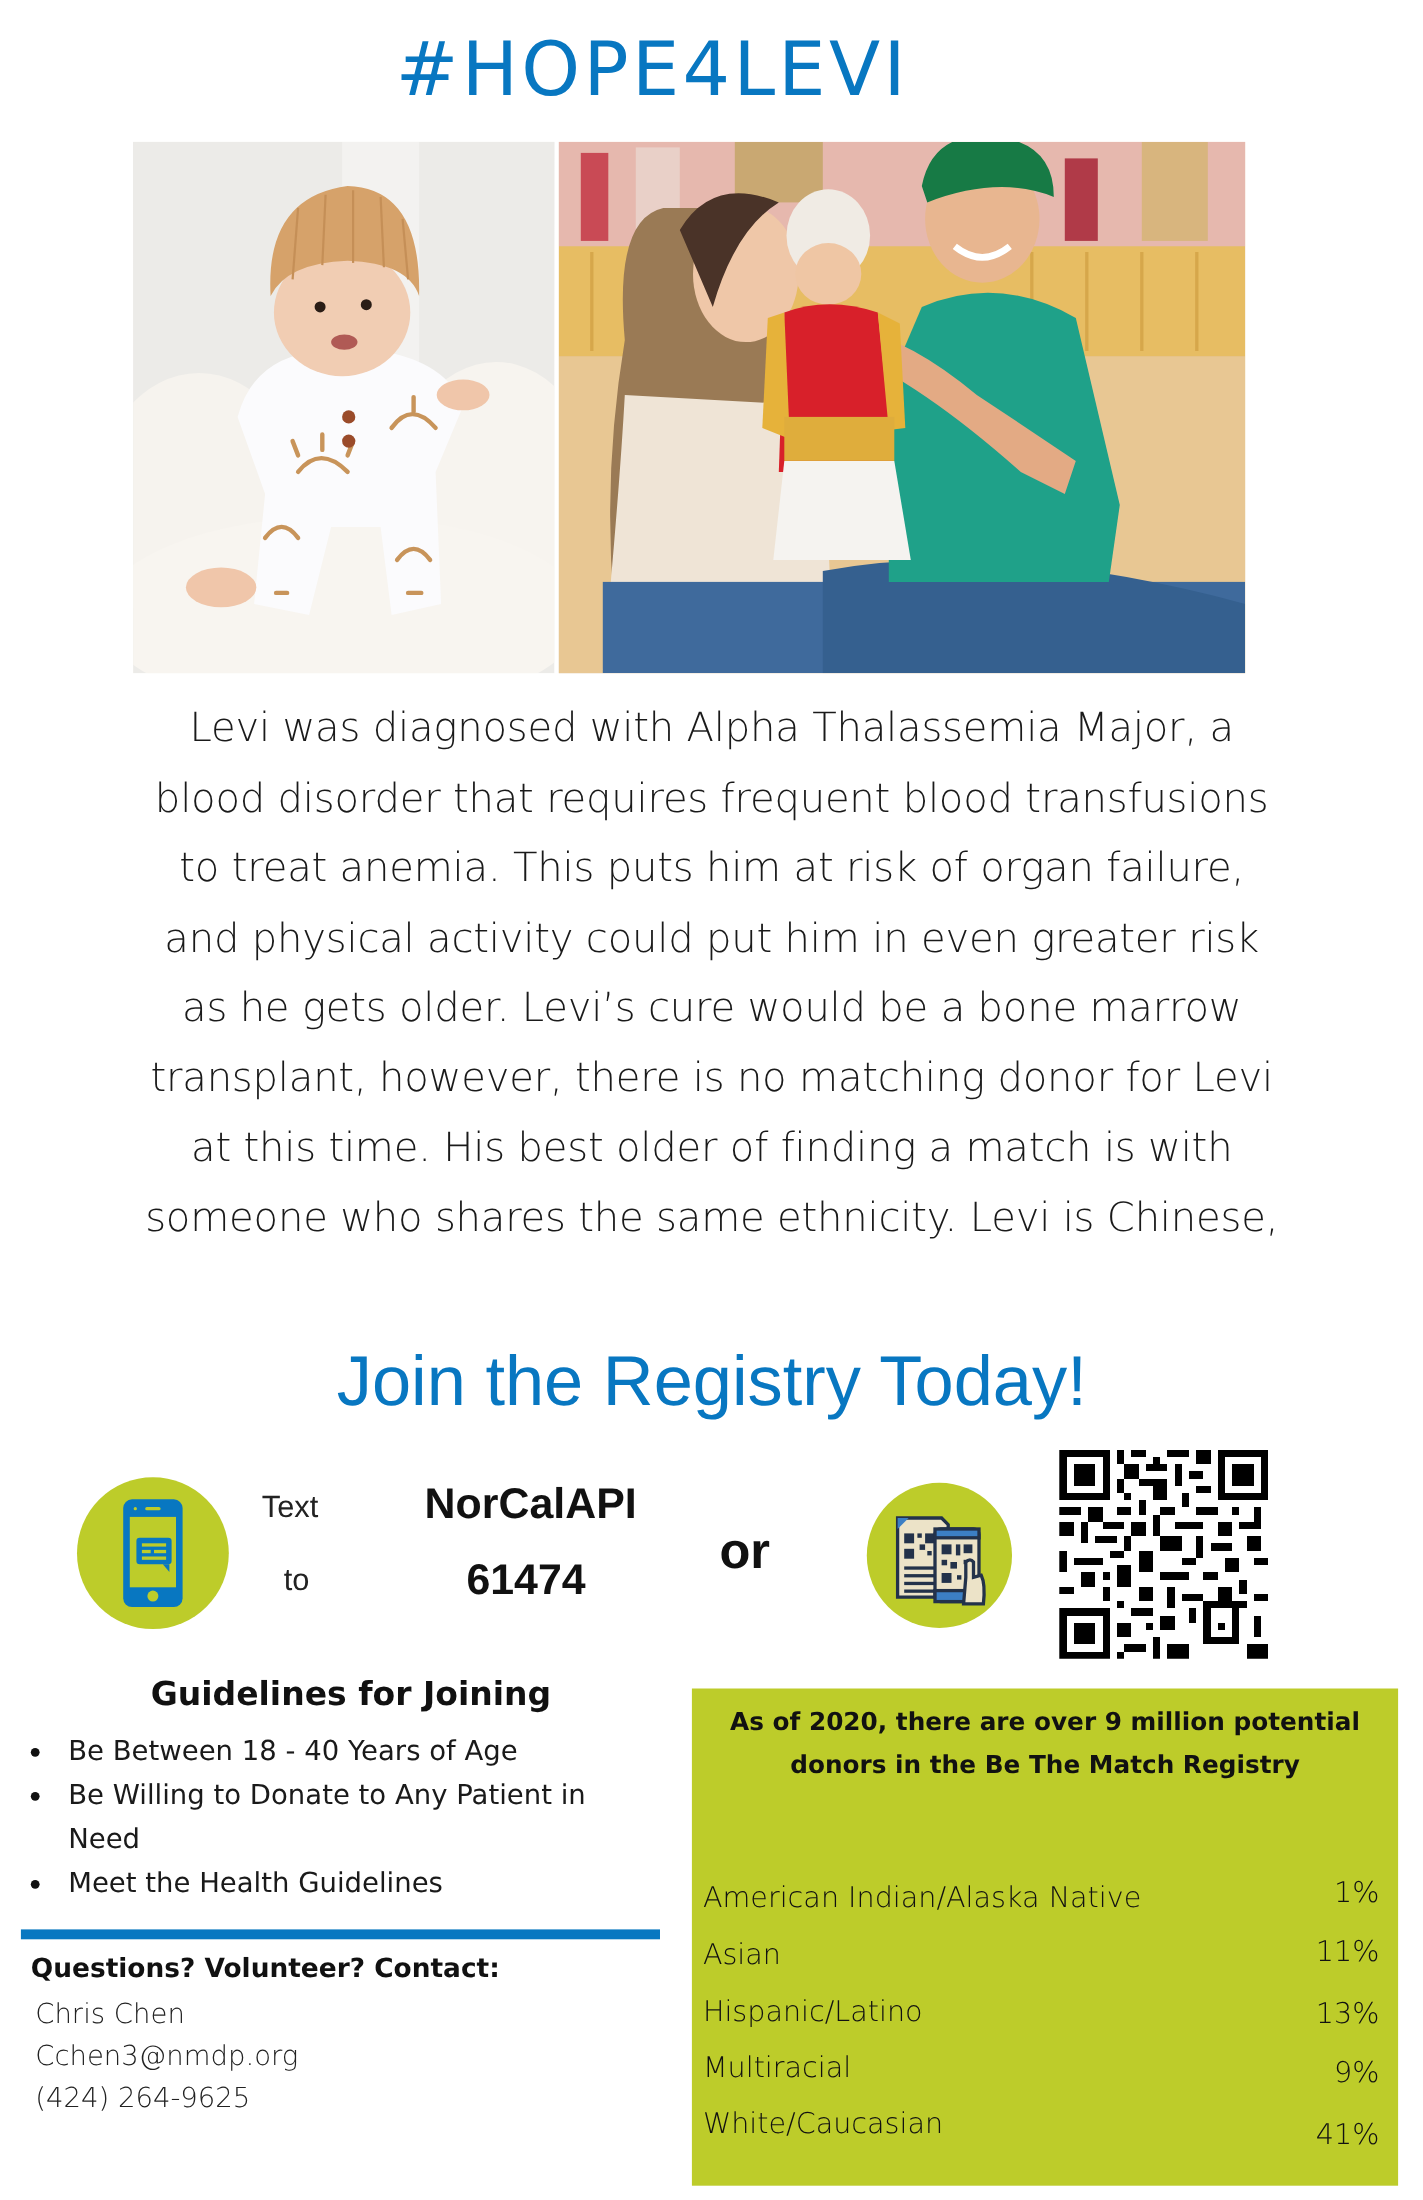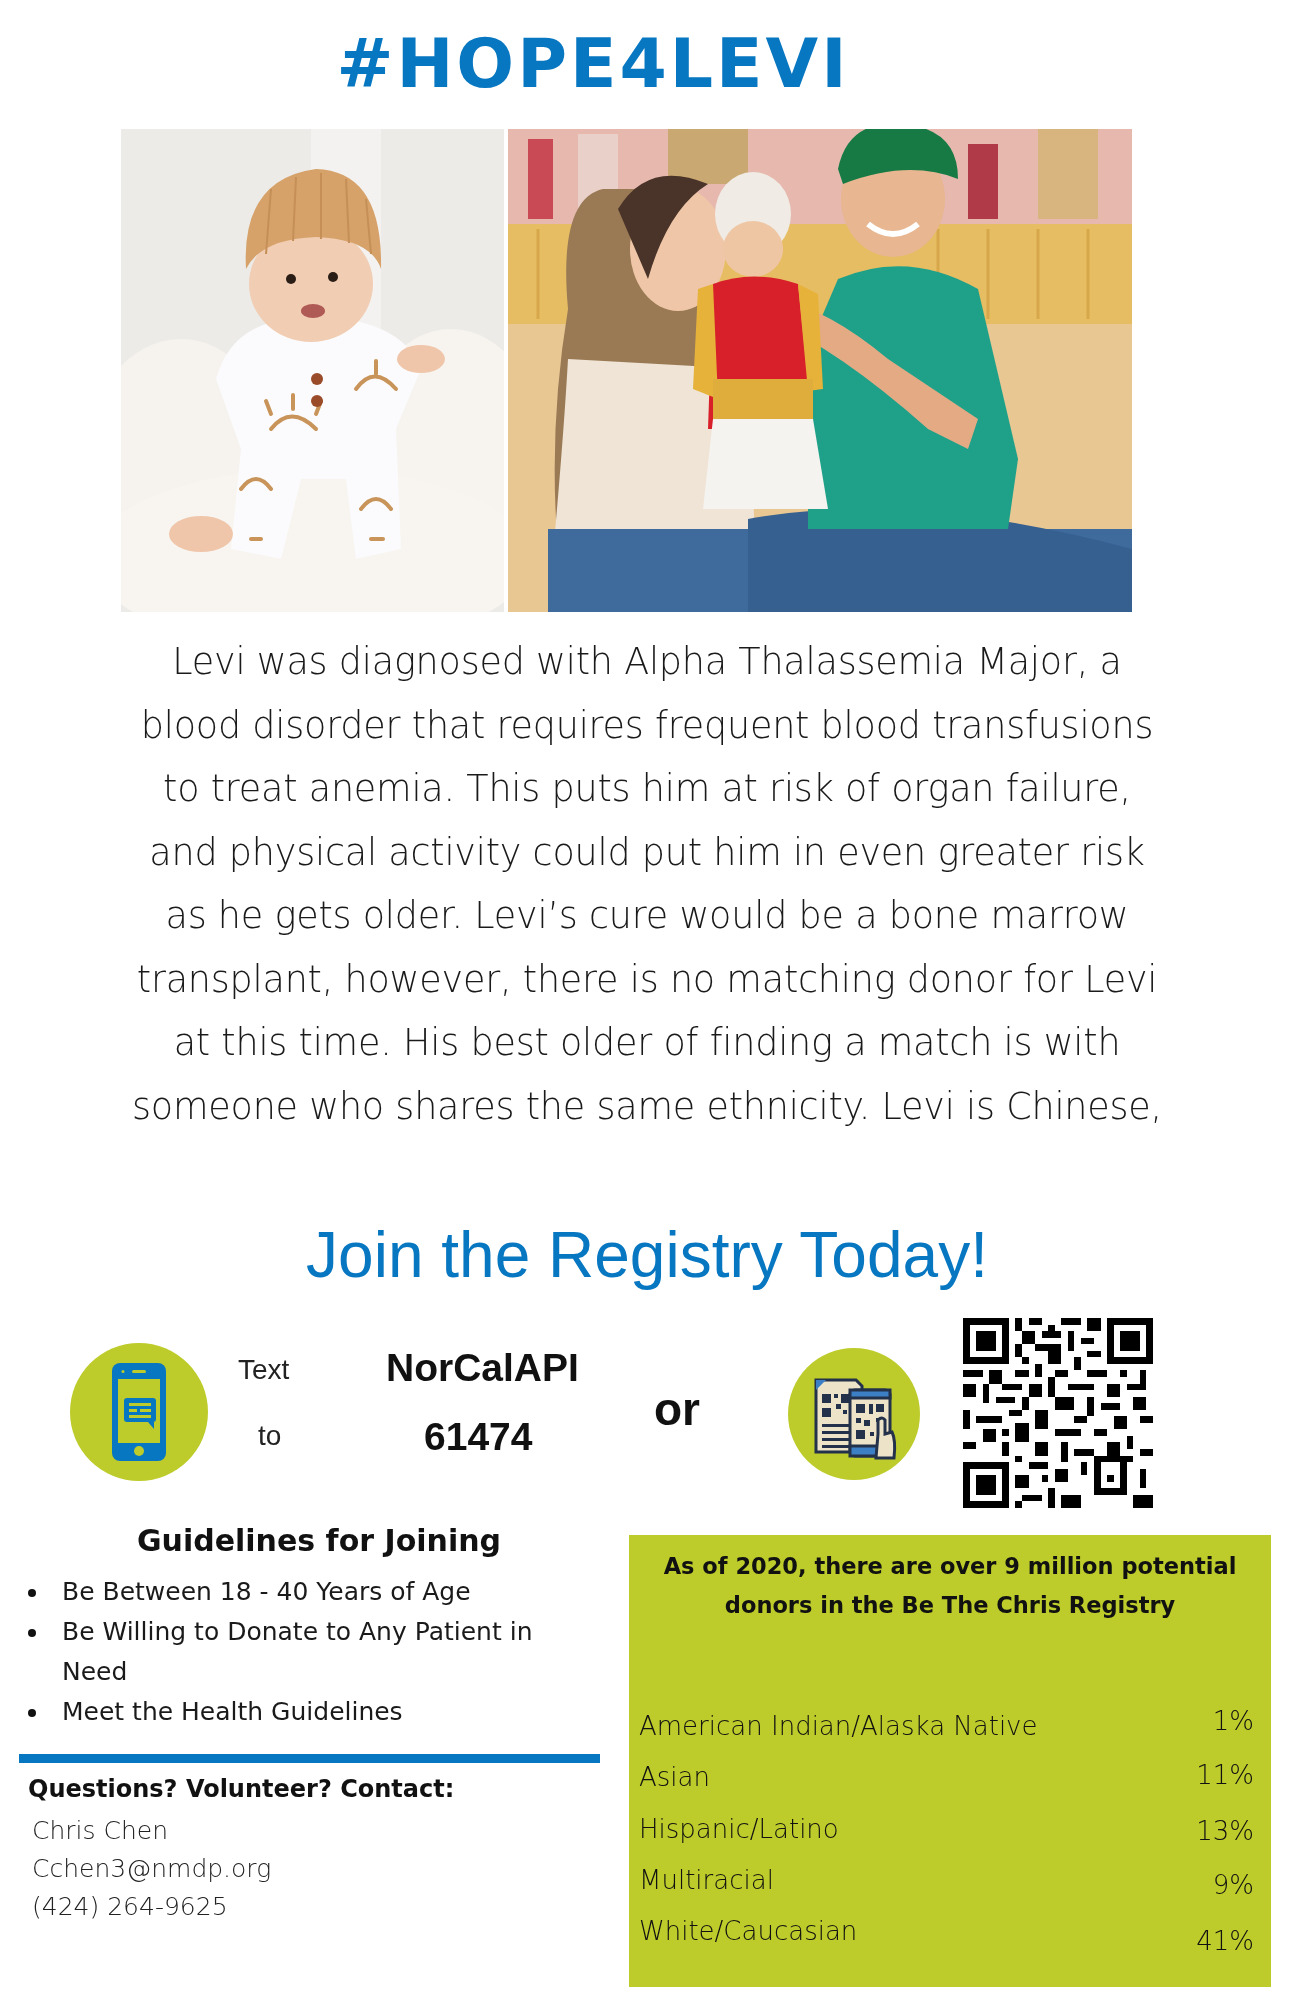--- a/index.html
+++ b/index.html
@@ -4,21 +4,21 @@
   <style>
     * { box-sizing: border-box; margin: 0; padding: 0; }
     html, body { width: 1294px; height: 2000px; background: #ffffff; overflow: hidden; }
     body { position: relative; font-family: "DejaVu Sans", sans-serif; color: #111; }
 
     .abs { position: absolute; }
 
     
     #title {
       left: 0; top: 24px; width: 1186px; text-align: center;
-      font-family: "DejaVu Sans", sans-serif; font-weight: bold;
+      font-family: "DejaVu Sans", sans-serif; font-weight: normal;
       font-size: 68px; letter-spacing: 3px; color: #0877c1;
     }
 
     
     .photo { overflow: hidden; }
     #photo-baby { left: 121px; top: 129px; width: 383px; height: 483px; background: linear-gradient(180deg,#e9e7e4 0%,#f1efec 40%,#f6f4f0 100%); }
     #photo-family { left: 508px; top: 129px; width: 624px; height: 483px; background: linear-gradient(180deg,#e8b7a9 0%,#e7c48d 30%,#e8c890 55%,#d9b98a 100%); }
 
     
     #story {
@@ -337,21 +337,21 @@
 <div id="contact-title" class="abs">Questions? Volunteer? Contact:</div>
 <div id="contact-lines" class="abs">
   <div>Chris Chen</div>
   <div>Cchen3@nmdp.org</div>
   <div>(424) 264-9625</div>
 </div>
 
 <div id="stats-box" class="abs">
   <div id="stats-heading" class="abs">
     <span>As of 2020, there are over 9 million potential</span>
-    <span>donors in the Be The Chris Registry</span>
+    <span>donors in the Be The Match Registry</span>
   </div>
 
   <div class="stat-row" style="top:176px;">
     <span class="stat-label">American Indian/Alaska Native</span>
     <span class="stat-value" style="top:-5px;">1%</span>
   </div>
   <div class="stat-row" style="top:227px;">
     <span class="stat-label">Asian</span>
     <span class="stat-value" style="top:-2px;">11%</span>
   </div>

